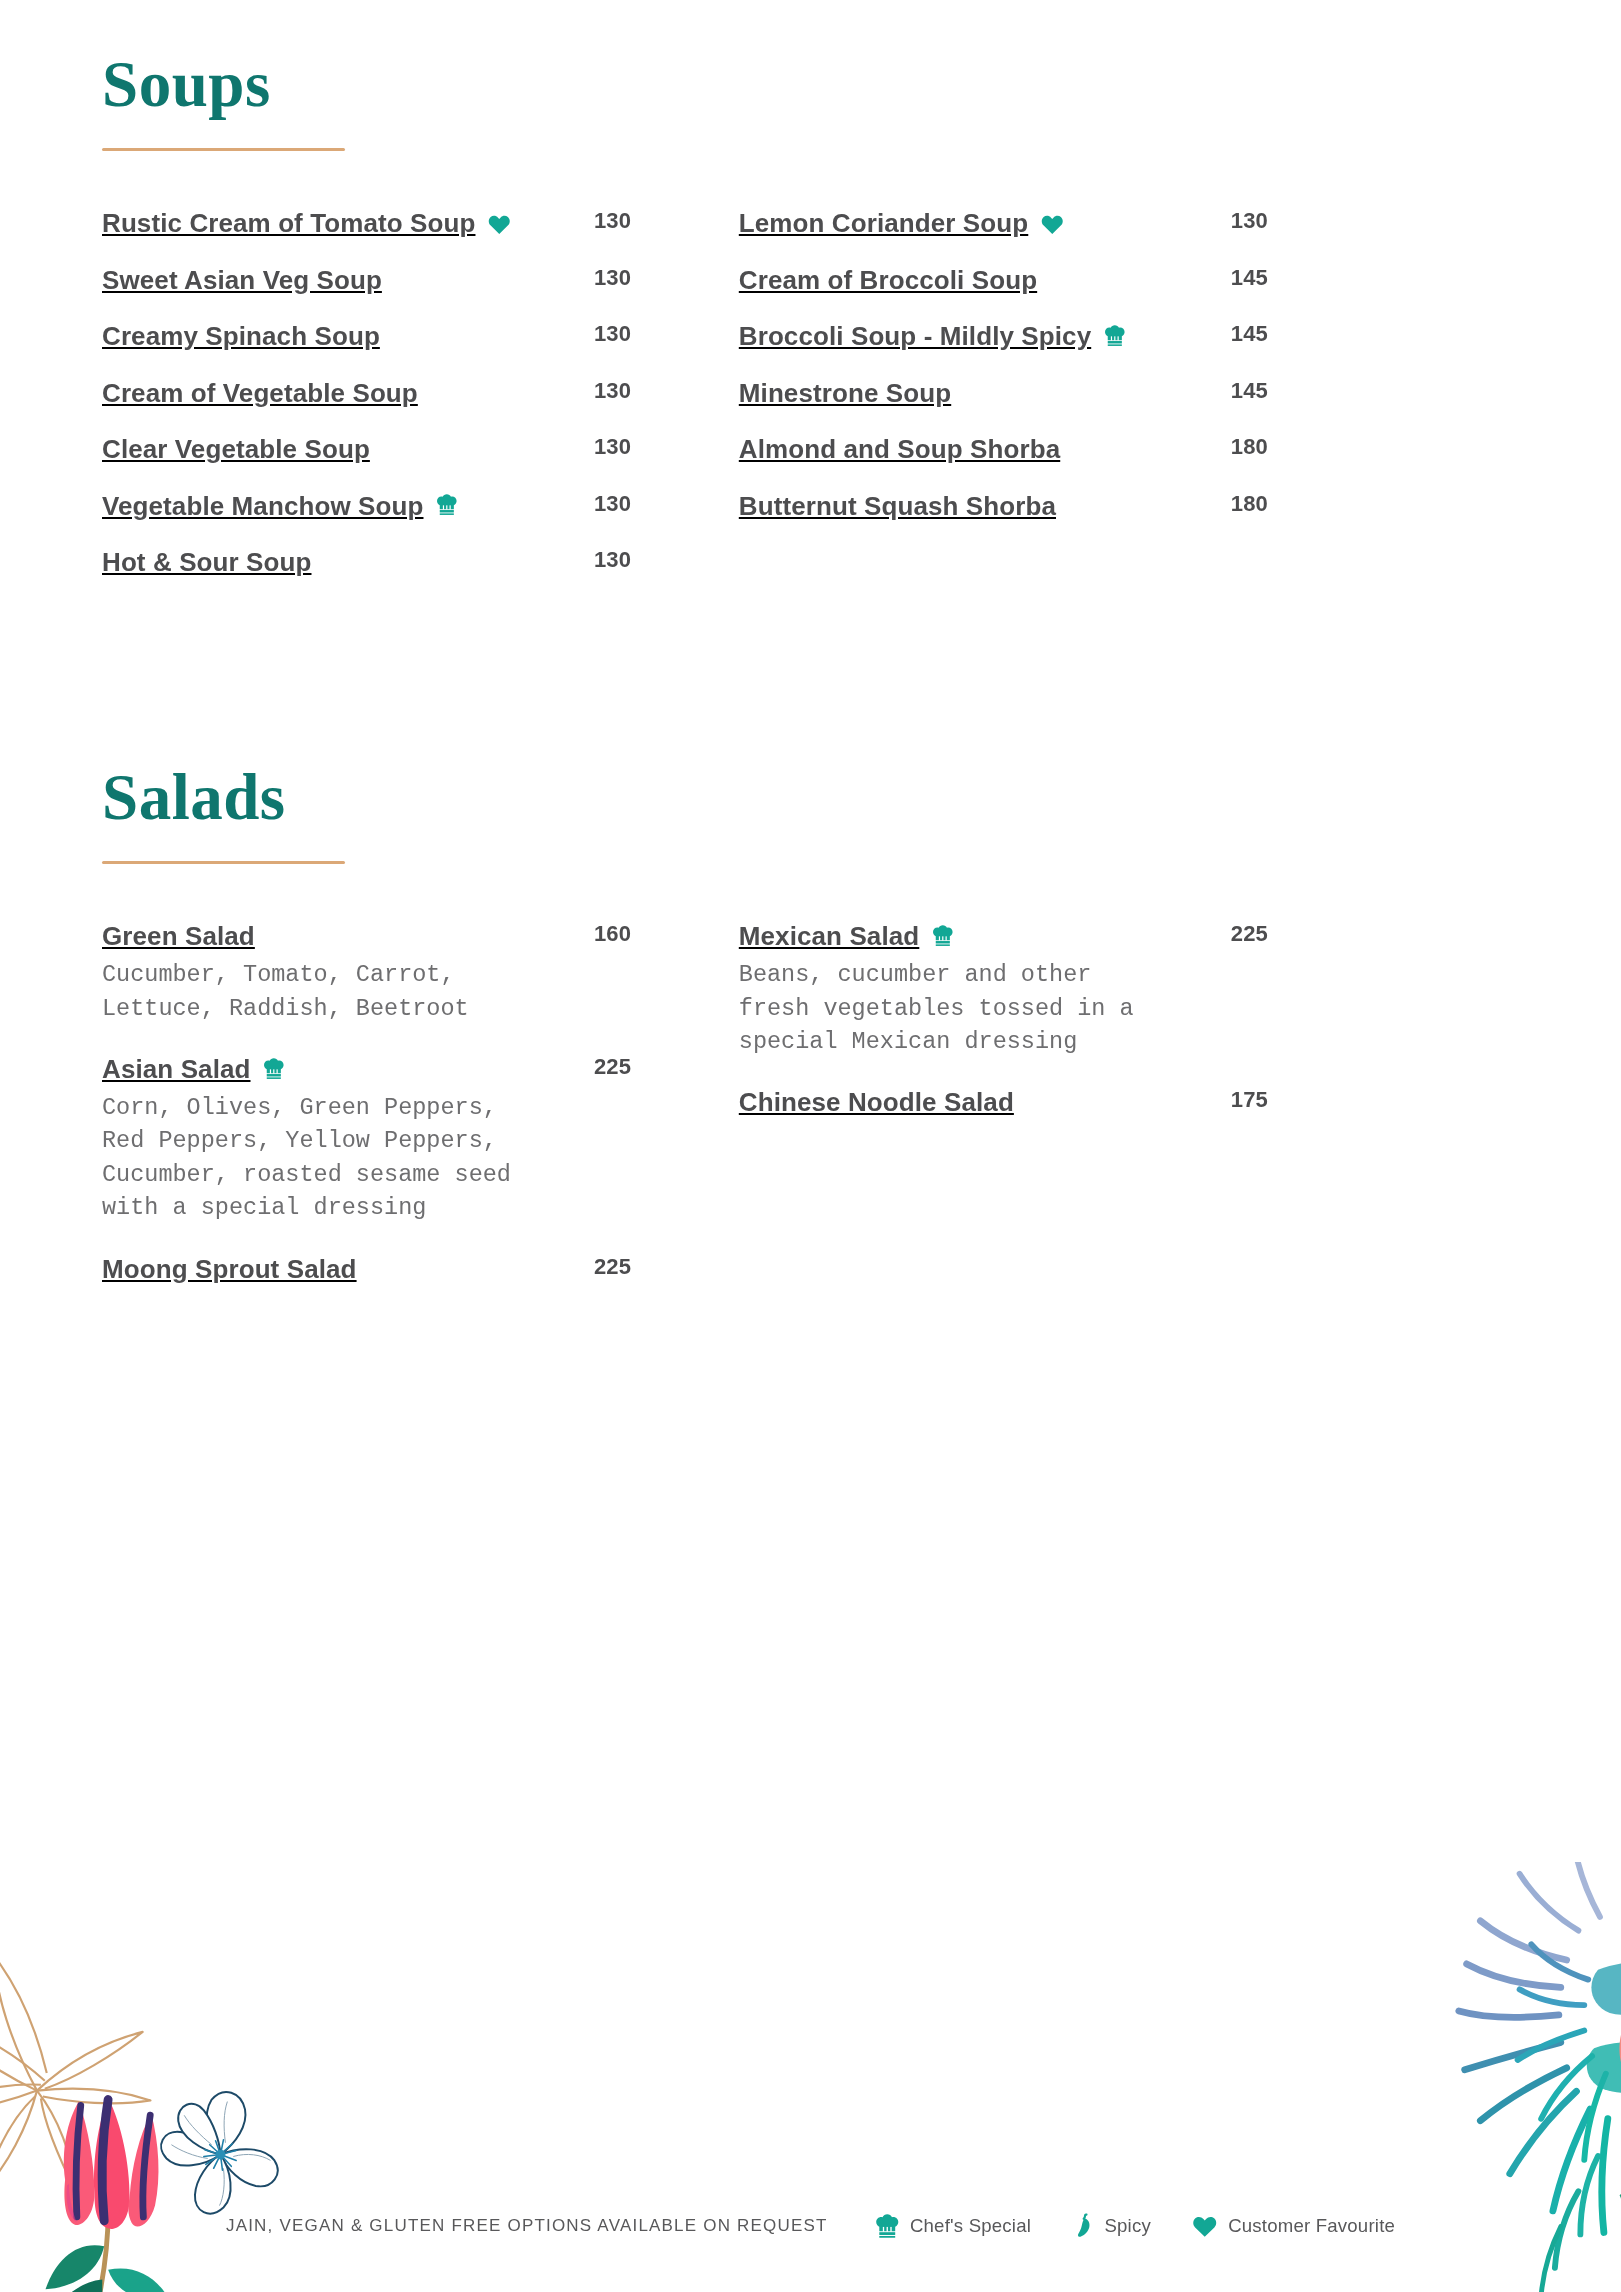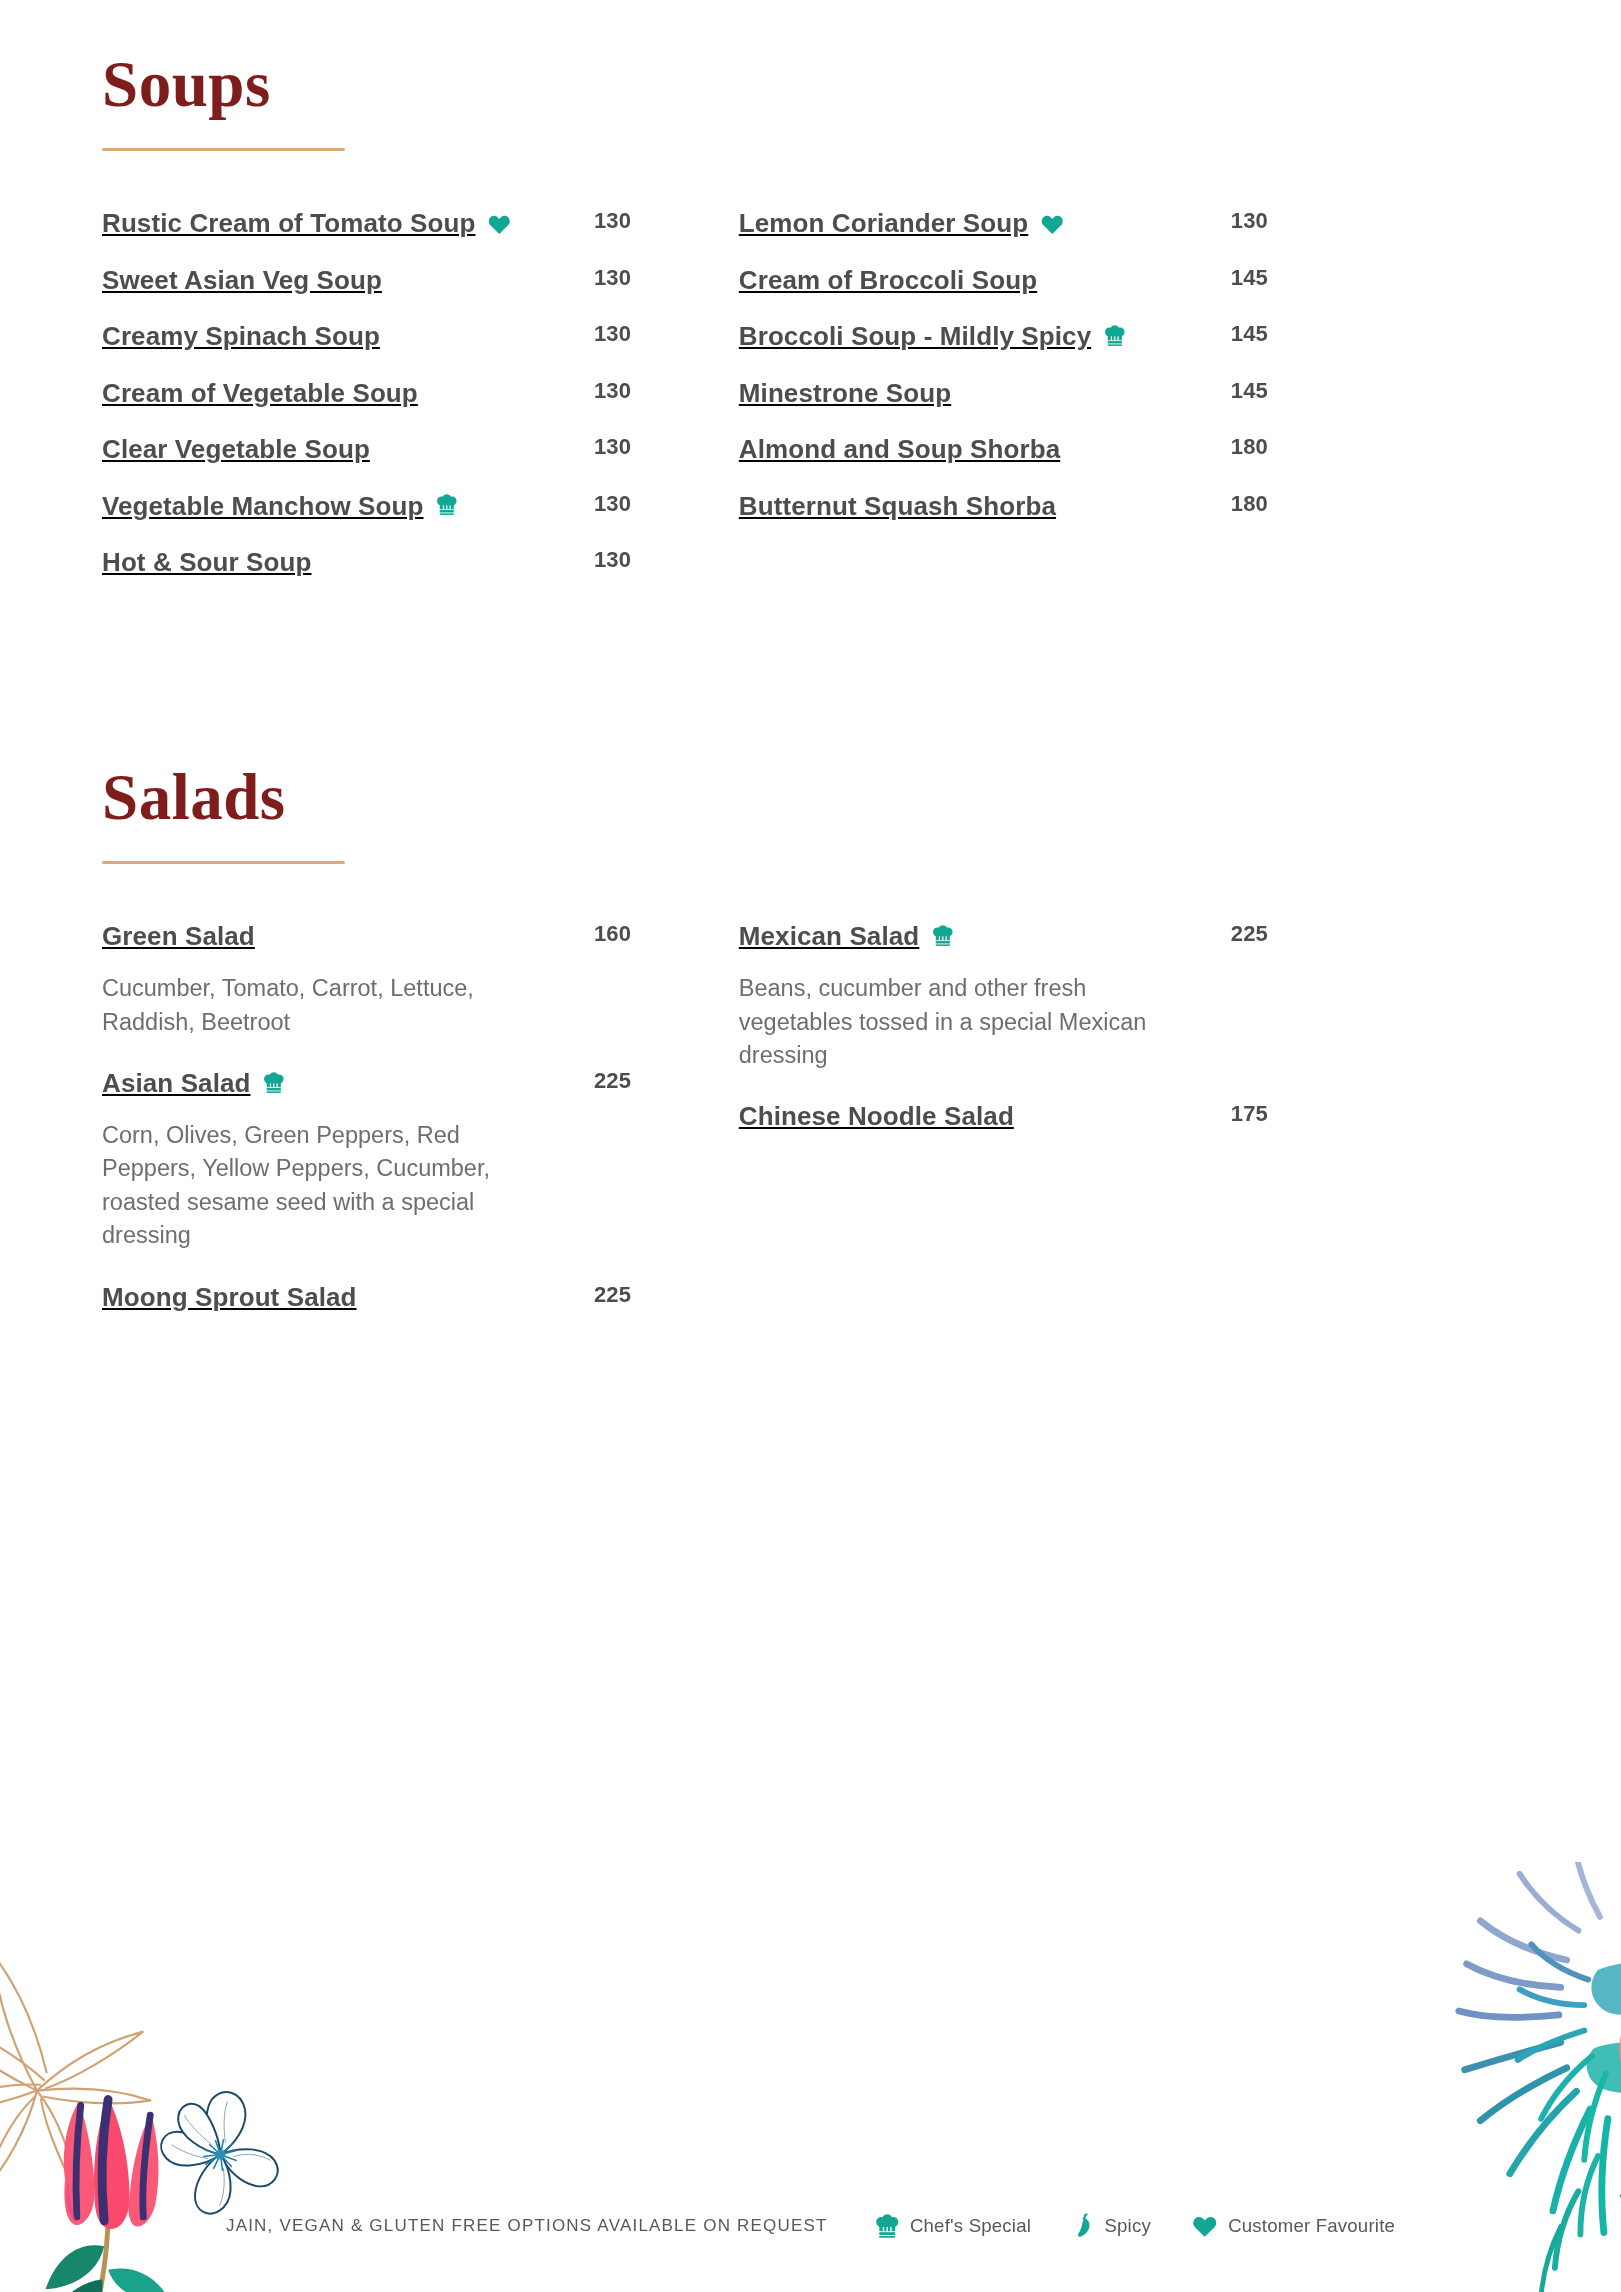--- a/index.html
+++ b/index.html
@@ -33,21 +33,21 @@
   .section { position: relative; }
   .section-soups  { margin-top: 51px; }
   .section-salads { margin-top: 186px; }
 
   .section-title {
     font-family: "Liberation Serif", "DejaVu Serif", serif;
     font-weight: 700;
     font-size: 65px;
     line-height: 1.02;
     letter-spacing: 0.5px;
-    color: #7f1d1d;
+    color: #0f766e;
   }
 
   .section-rule {
     width: 243px;
     height: 2.9px;
     background: #dba877;
     margin-top: 31px;
     border-radius: 2px;
   }
 
@@ -93,22 +93,23 @@
     font-weight: 700;
     color: #4d4d4f;
     letter-spacing: 0.1px;
   }
 
   .item-desc {
     font-size: 23.5px;
     font-weight: 400;
     color: #6e6e70;
     line-height: 1.42;
-    margin-top: 20px;
+    margin-top: 6px;
     max-width: 412px;
+    font-family: Liberation Mono, monospace;
   }
 
   
   .gap-soup   { margin-bottom: 25.5px; }
   .gap-desc   { margin-bottom: 29px; }
 
   
   .icon-heart { width: 22.5px; height: 20.6px; display: block; }
   .icon-chef  { width: 21.6px; height: 23.5px; display: block; }
   .icon-chili { width: 19.6px; height: 23.5px; display: block; }

